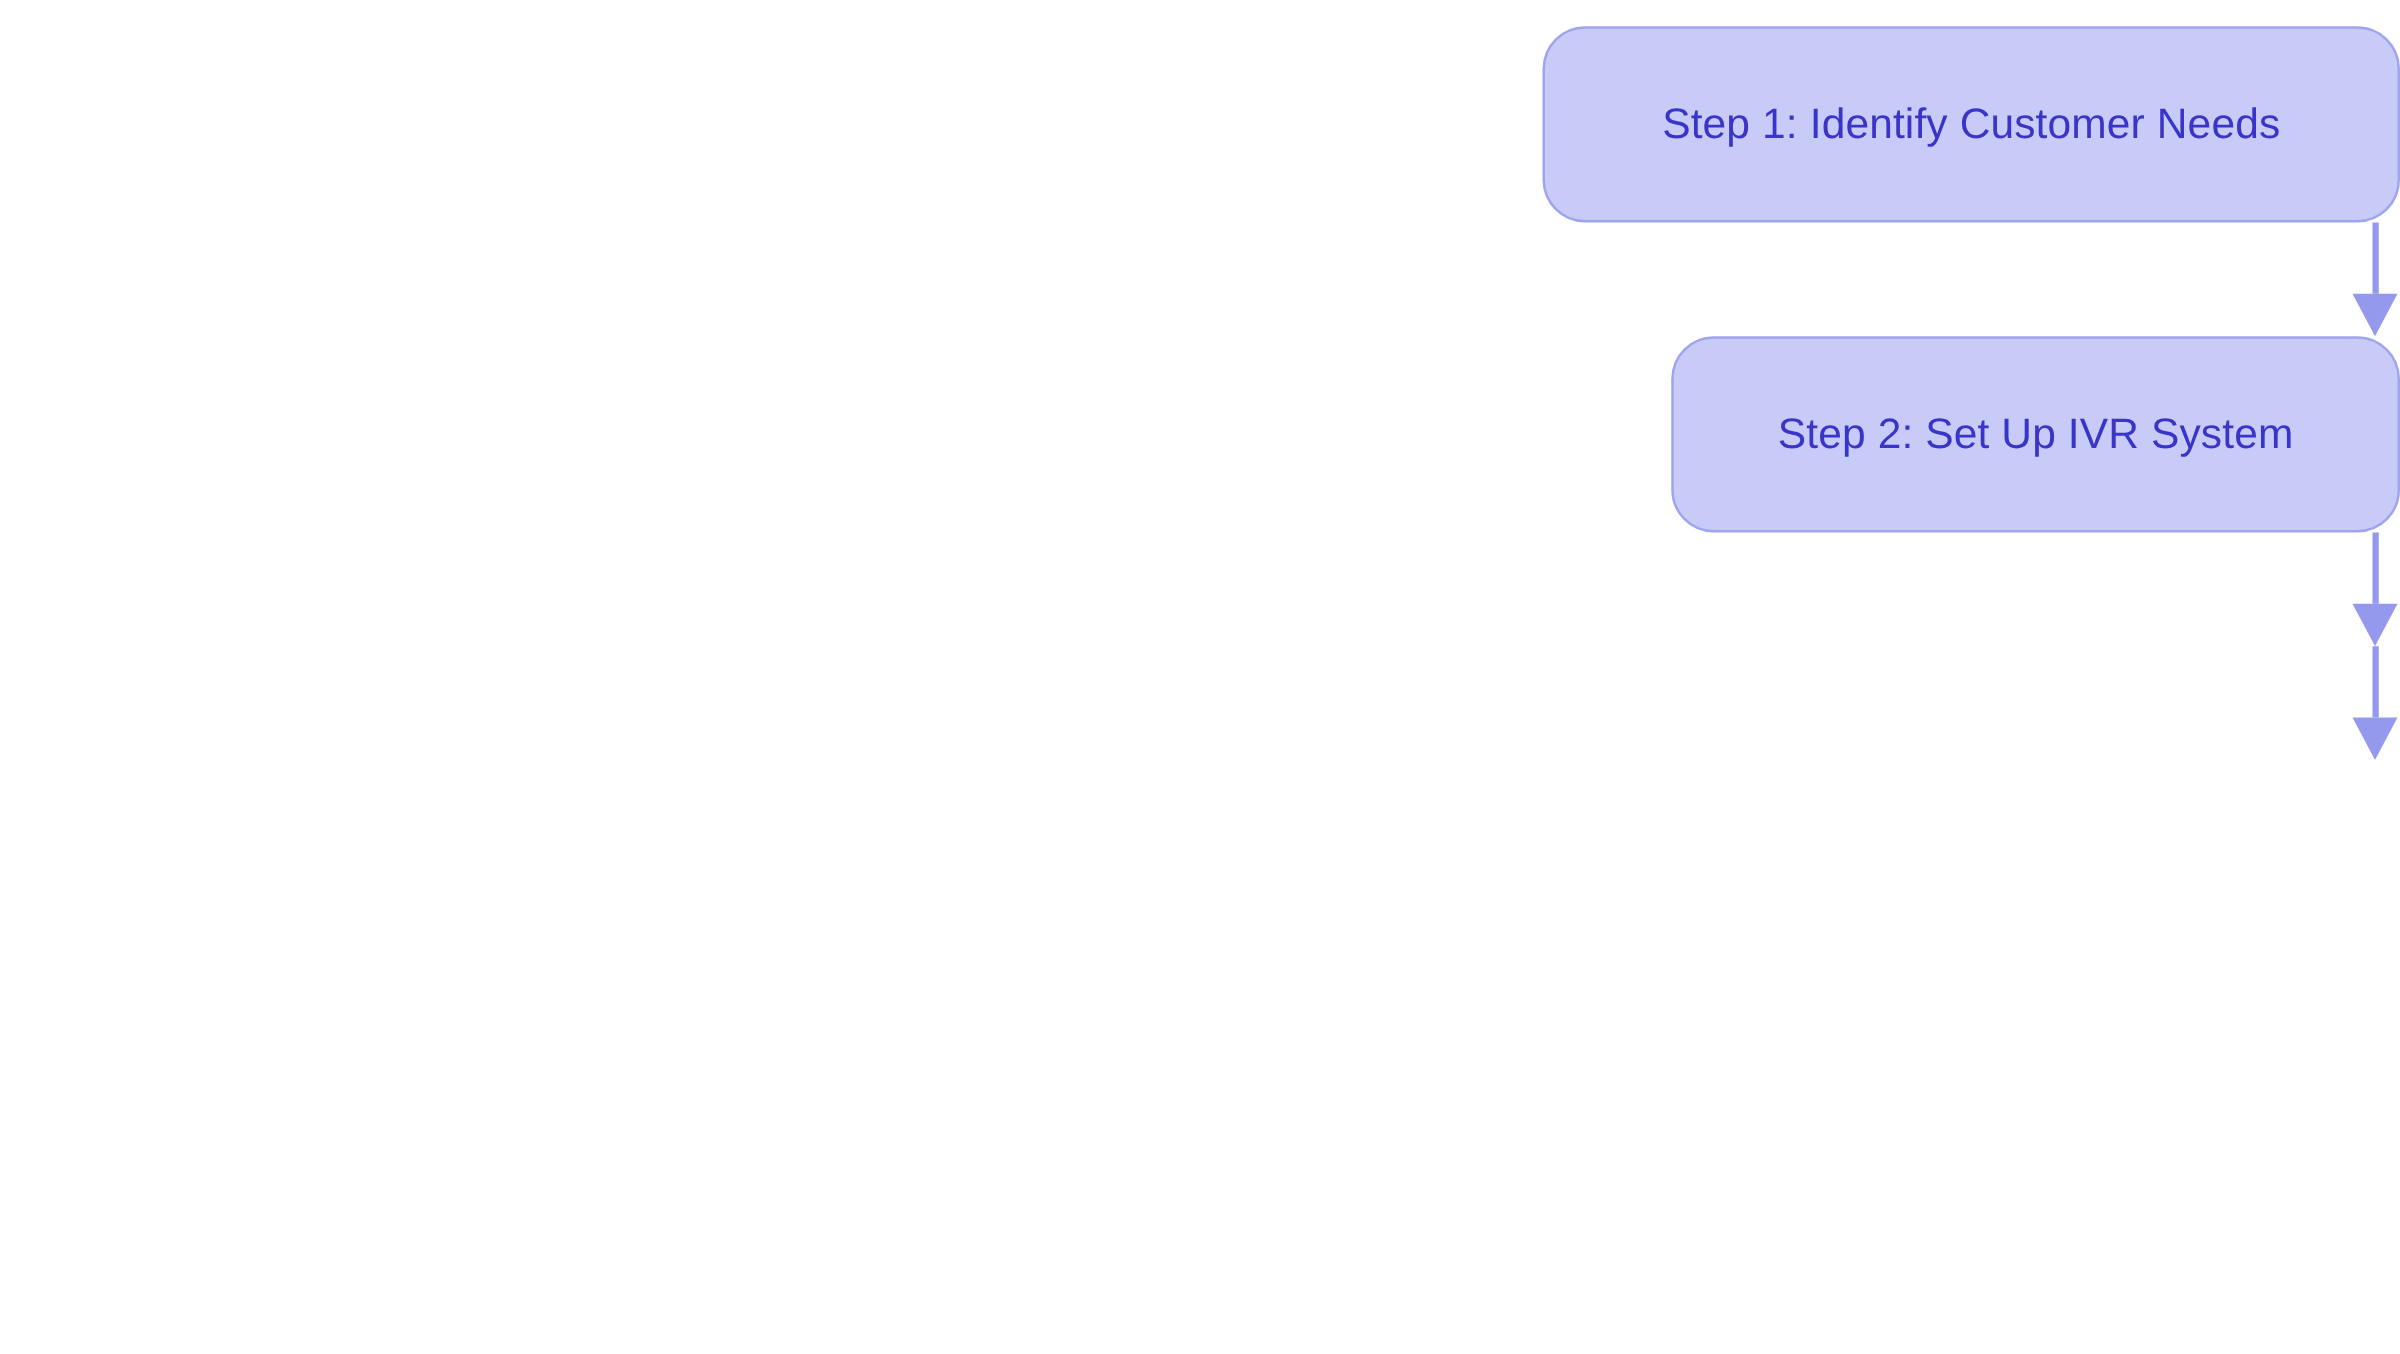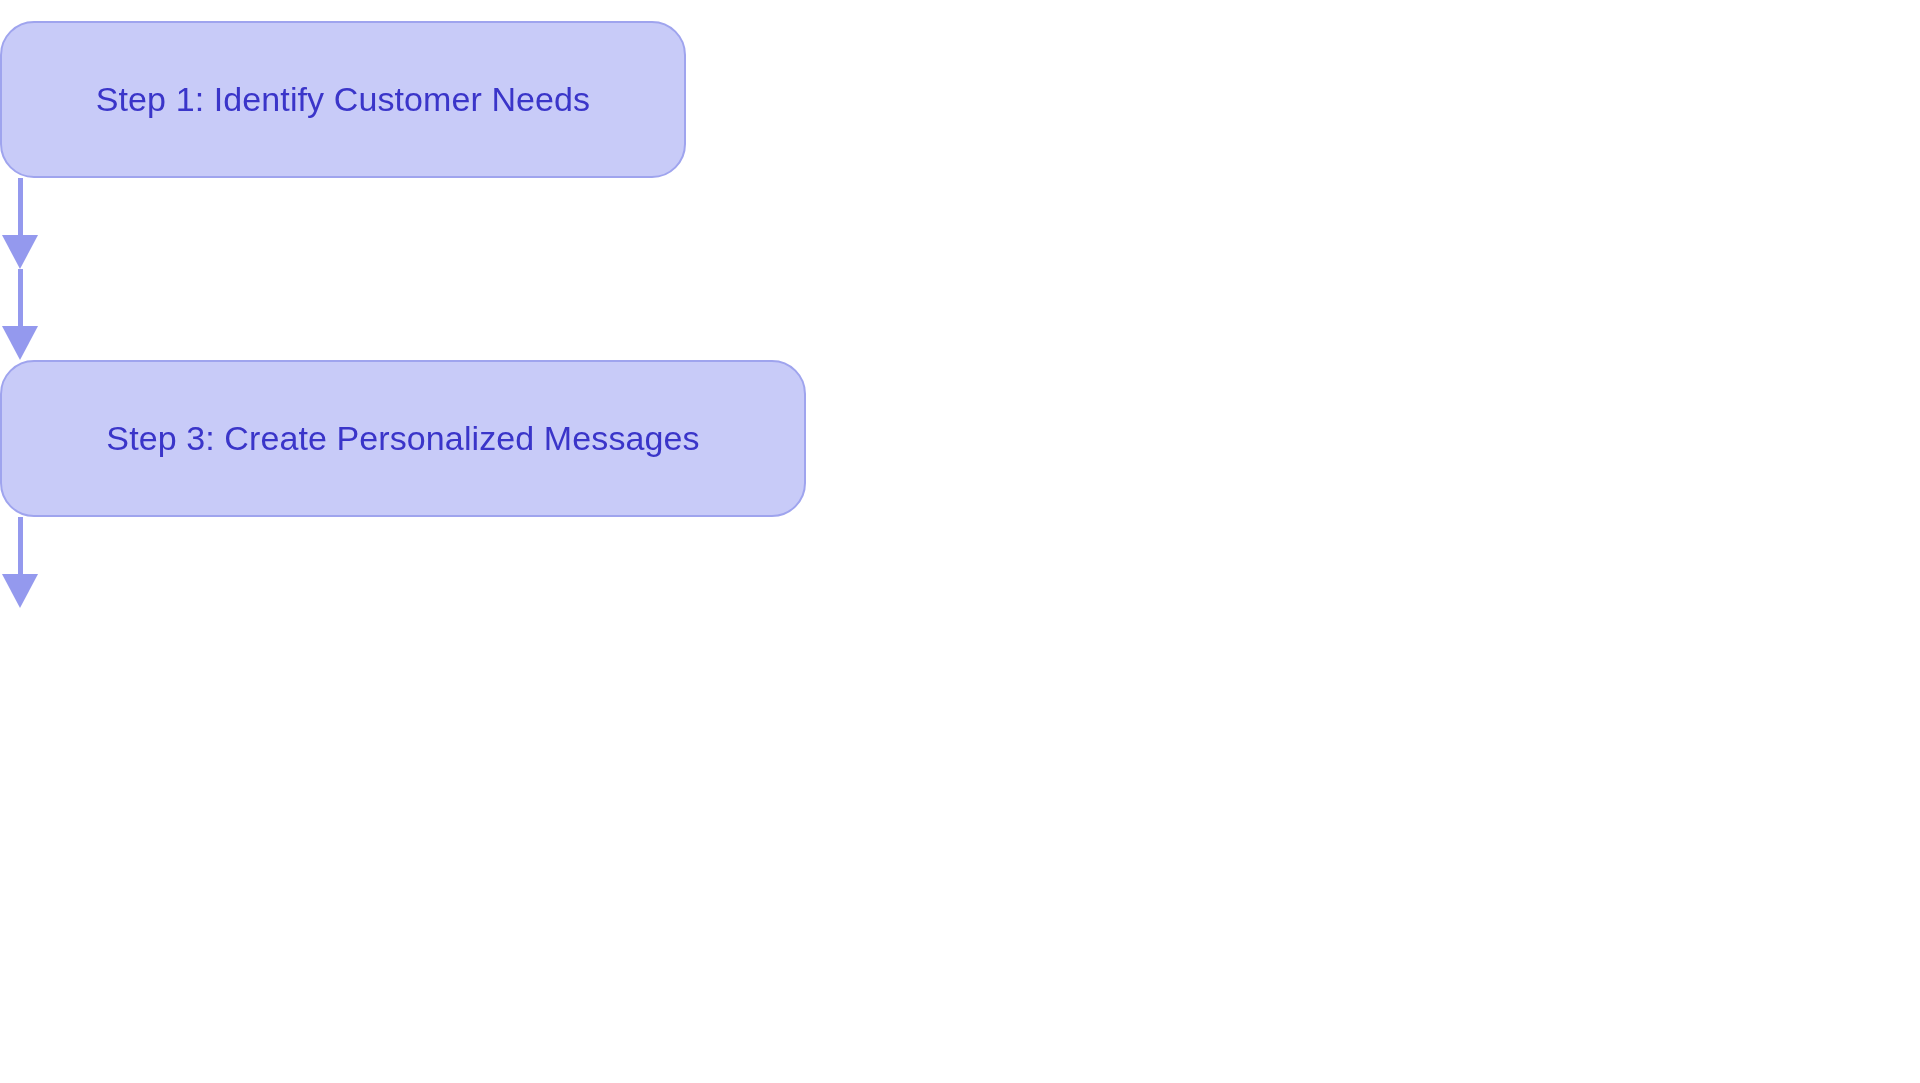--- a/index.html
+++ b/index.html
@@ -23,21 +23,21 @@
   }
 
   .flow-column {
     position: absolute;
     left: 0;
     top: 0;
     width: 1920px;
     height: 844px;
     display: flex;
     flex-direction: column;
-    align-items: flex-start;
+    align-items: flex-end;
     border-radius: 17px;
   }
 
   
   .flow-node {
     box-sizing: border-box;
     display: flex;
     align-items: center;
     justify-content: center;
     height: 157px;
@@ -98,29 +98,29 @@
 
     <div class="flow-node node-w1">
       <span class="flow-node-label">Step 1: Identify Customer Needs</span>
     </div>
 
     <div class="flow-connector">
       <div class="connector-stem"></div>
       <div class="connector-head"></div>
     </div>
 
+    <div class="flow-node node-w2">
+      <span class="flow-node-label">Step 2: Set Up IVR System</span>
+    </div>
 
     <div class="flow-connector">
       <div class="connector-stem"></div>
       <div class="connector-head"></div>
     </div>
 
-    <div class="flow-node node-w3">
-      <span class="flow-node-label">Step 3: Create Personalized Messages</span>
-    </div>
 
     <div class="flow-connector">
       <div class="connector-stem"></div>
       <div class="connector-head"></div>
     </div>
 
 
   </div>
 </div>
 

